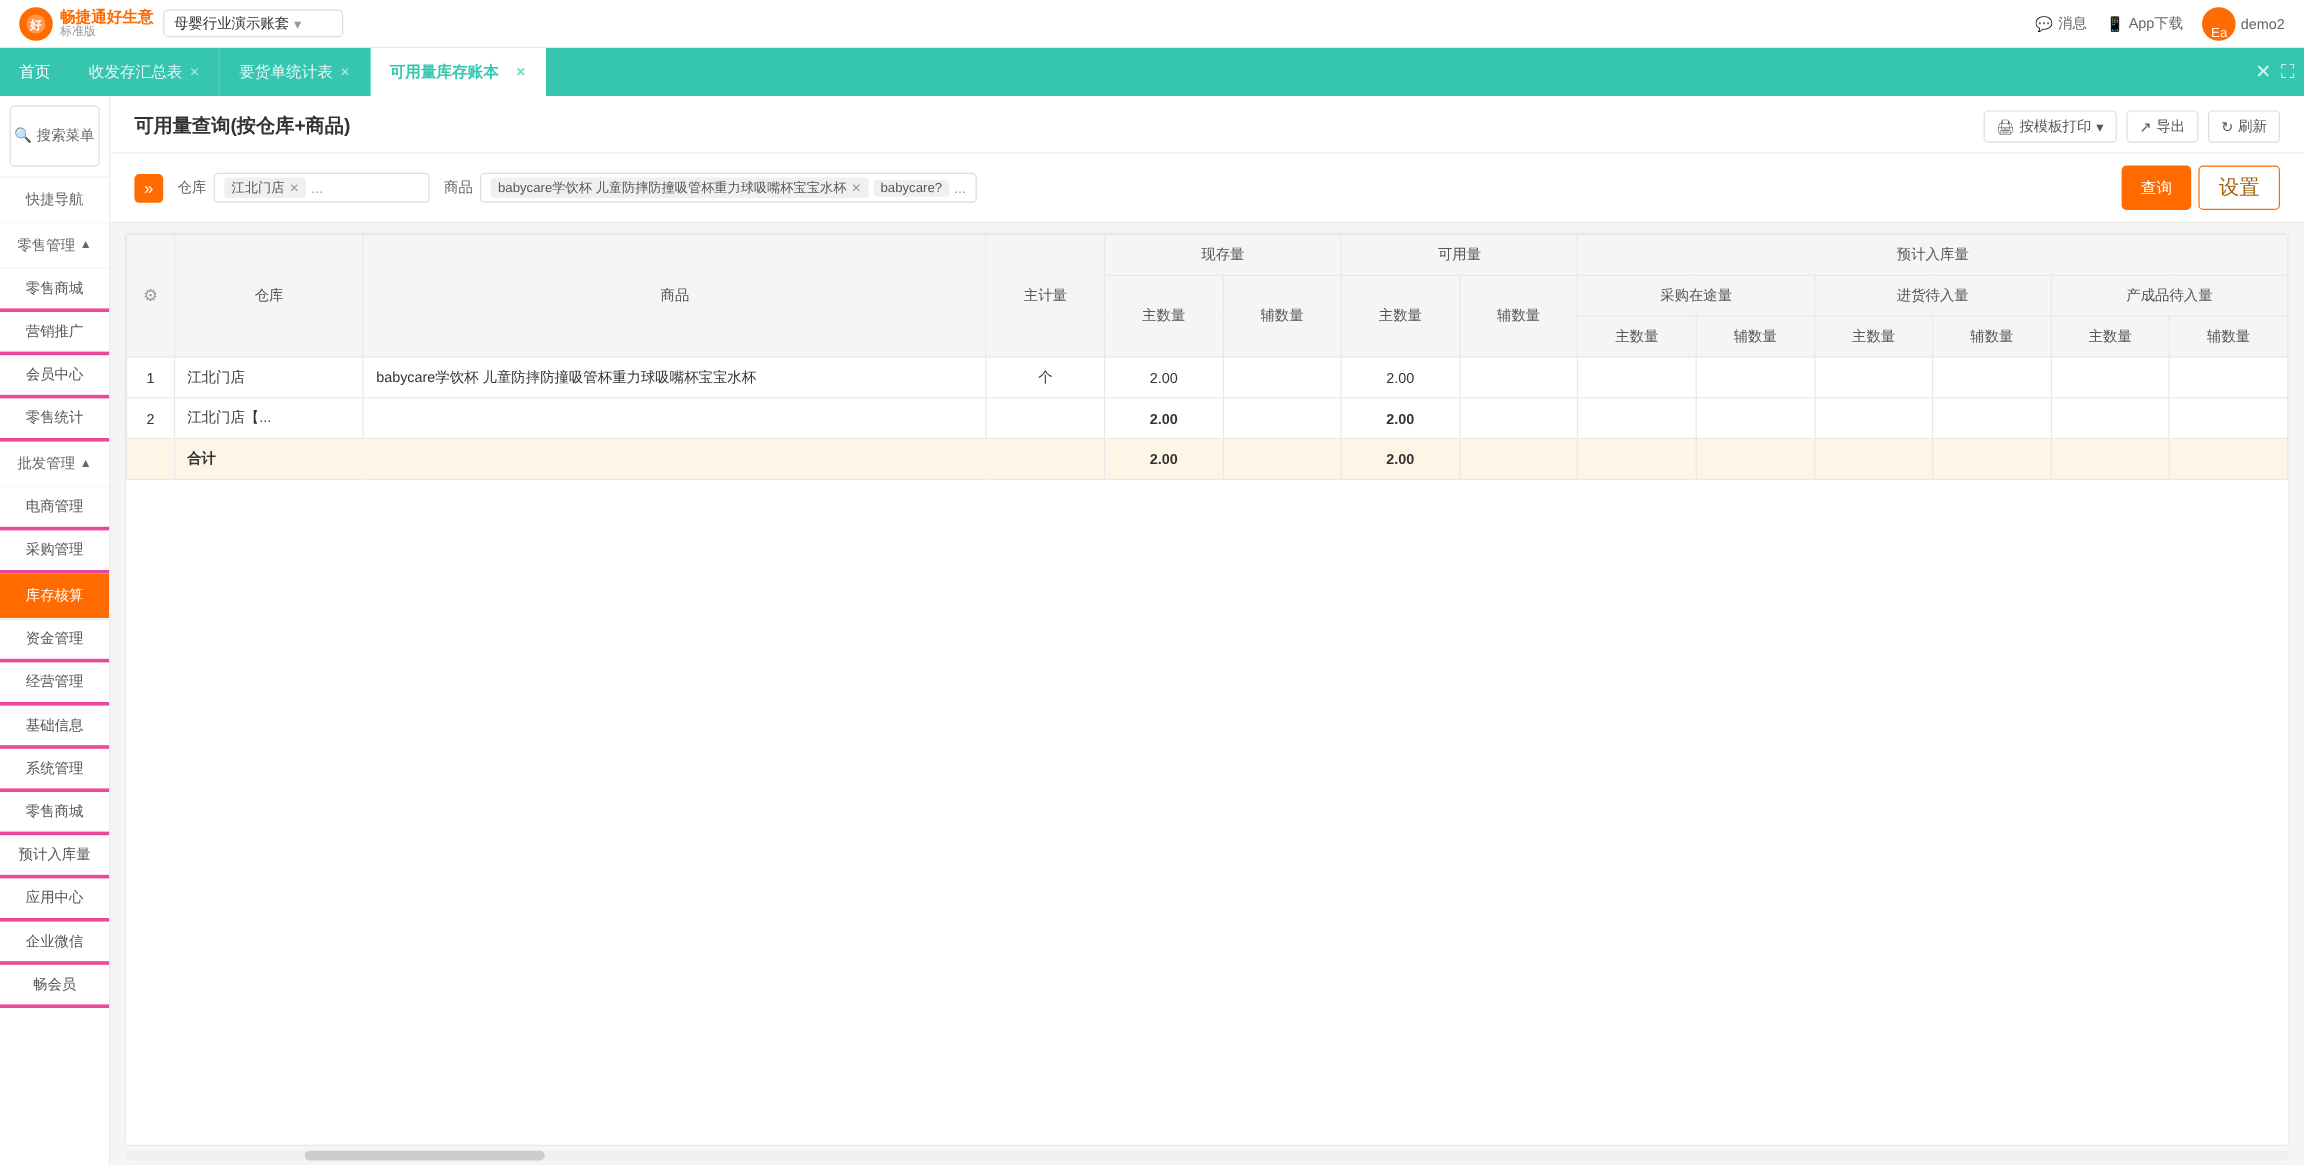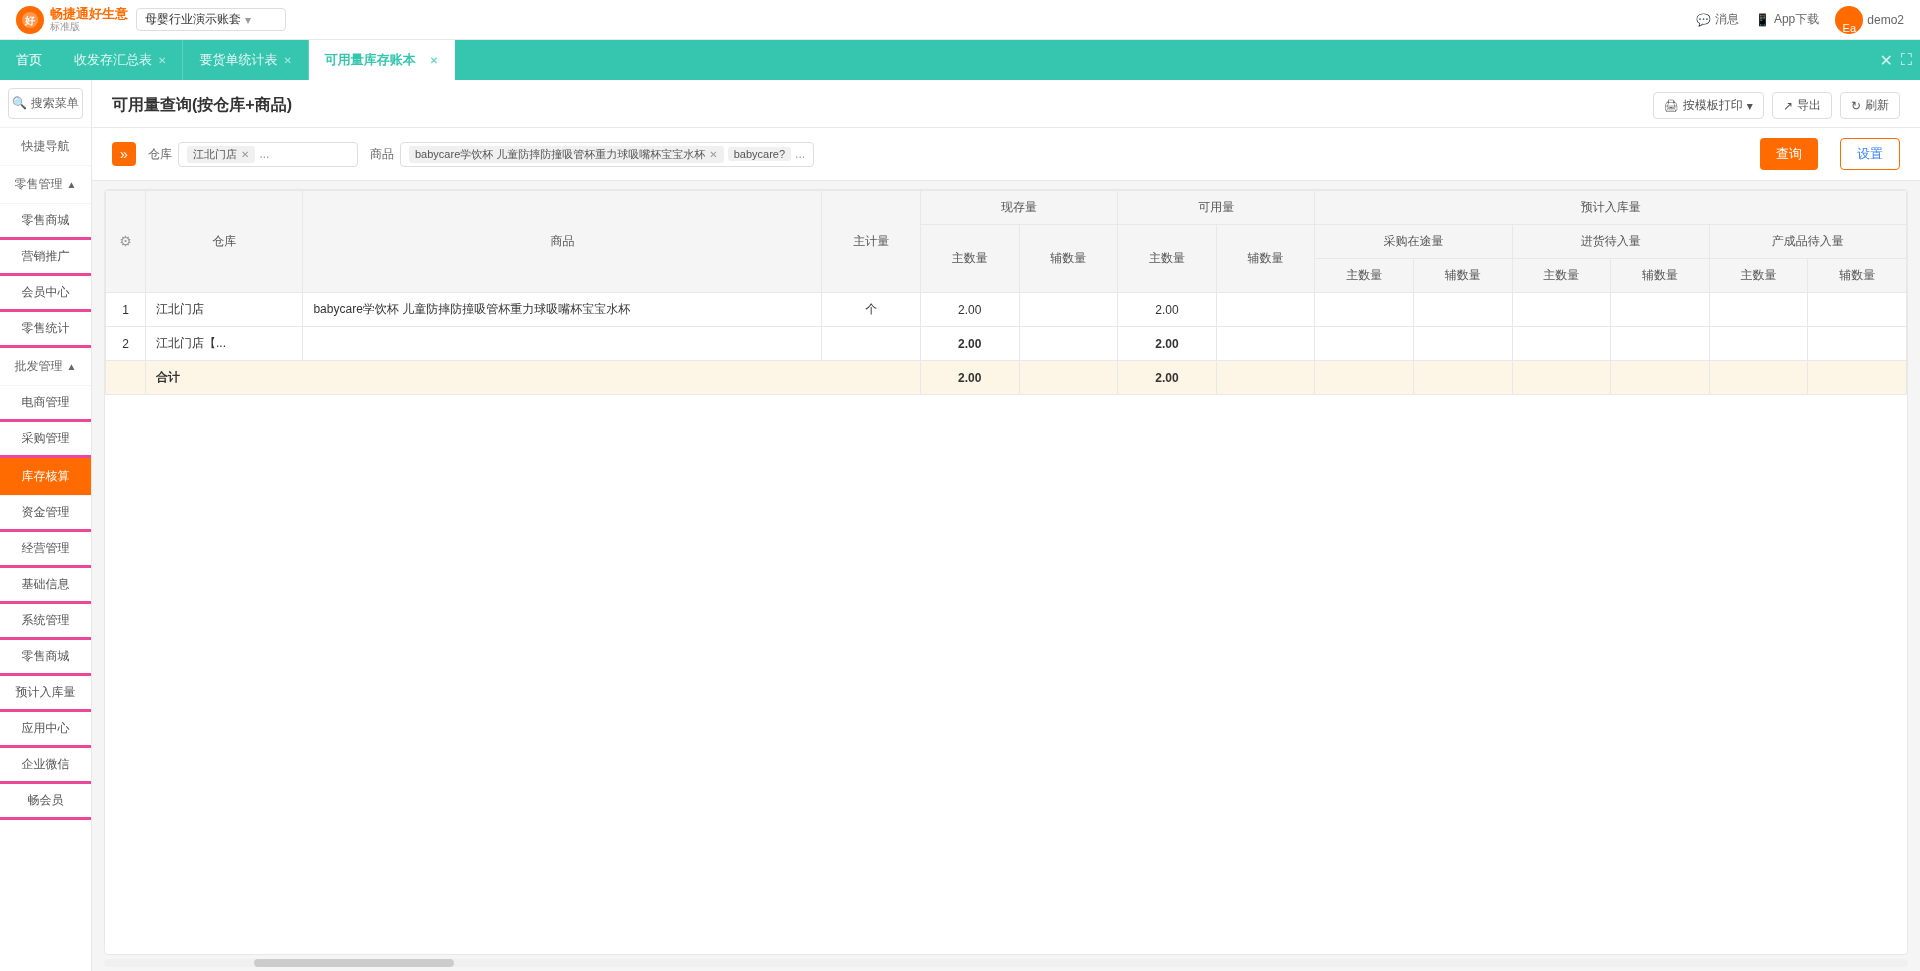--- a/index.html
+++ b/index.html
@@ -63,21 +63,21 @@
       display: flex;
       flex-direction: column;
       flex-shrink: 0;
       overflow-y: auto;
     }
     .sidebar-search {
       padding: 8px;
       border-bottom: 1px solid #f0f0f0;
     }
     .sidebar-search-btn {
-      width: 100%; padding: 6px 0;
+      width: 100%; padding: 16px 0;
       background: #fff; border: 1px solid #ddd;
       border-radius: 4px; cursor: pointer;
       font-size: 12px; color: #666; text-align: center;
     }
     .sidebar-nav-item {
       padding: 10px 8px;
       font-size: 12px; color: #666;
       cursor: pointer; text-align: center;
       border-bottom: 1px solid #f5f5f5;
       display: flex; align-items: center; justify-content: center; gap: 4px;
@@ -145,28 +145,28 @@
       padding: 3px 8px; min-width: 180px; background: #fff;
       flex-wrap: wrap;
     }
     .filter-tag {
       display: flex; align-items: center; gap: 2px;
       background: #f0f0f0; border-radius: 3px;
       padding: 1px 6px; font-size: 11px; color: #555;
     }
     .filter-tag .tag-close { cursor: pointer; color: #999; font-size: 10px; margin-left: 2px; }
     .filter-more { color: #999; font-size: 12px; cursor: pointer; }
-    .filter-actions { margin-left: auto; display: flex; gap: 22px; }
+    .filter-actions { margin-left: auto; display: flex; gap: 6px; }
     .btn-query {
       padding: 6px 16px; background: #ff6b00; color: #fff;
       border: none; border-radius: 4px; cursor: pointer; font-size: 13px;
     }
     .btn-settings {
-      padding: 6px 16px; background: #fff; color: #3b82f6;
-      border: 1px solid #ff6b00; border-radius: 4px; cursor: pointer; font-size: 13px;
+      padding: 6px 16px; background: #fff; color: #a16207;
+      border: 1px solid #ff6b00; border-radius: 4px; cursor: pointer; font-size: 17px;
     }
 
     
     .table-container {
       flex: 1;
       overflow: auto;
       padding: 0;
       background: #fff;
       margin: 8px 12px 0;
       border: 1px solid #e8e8e8;

